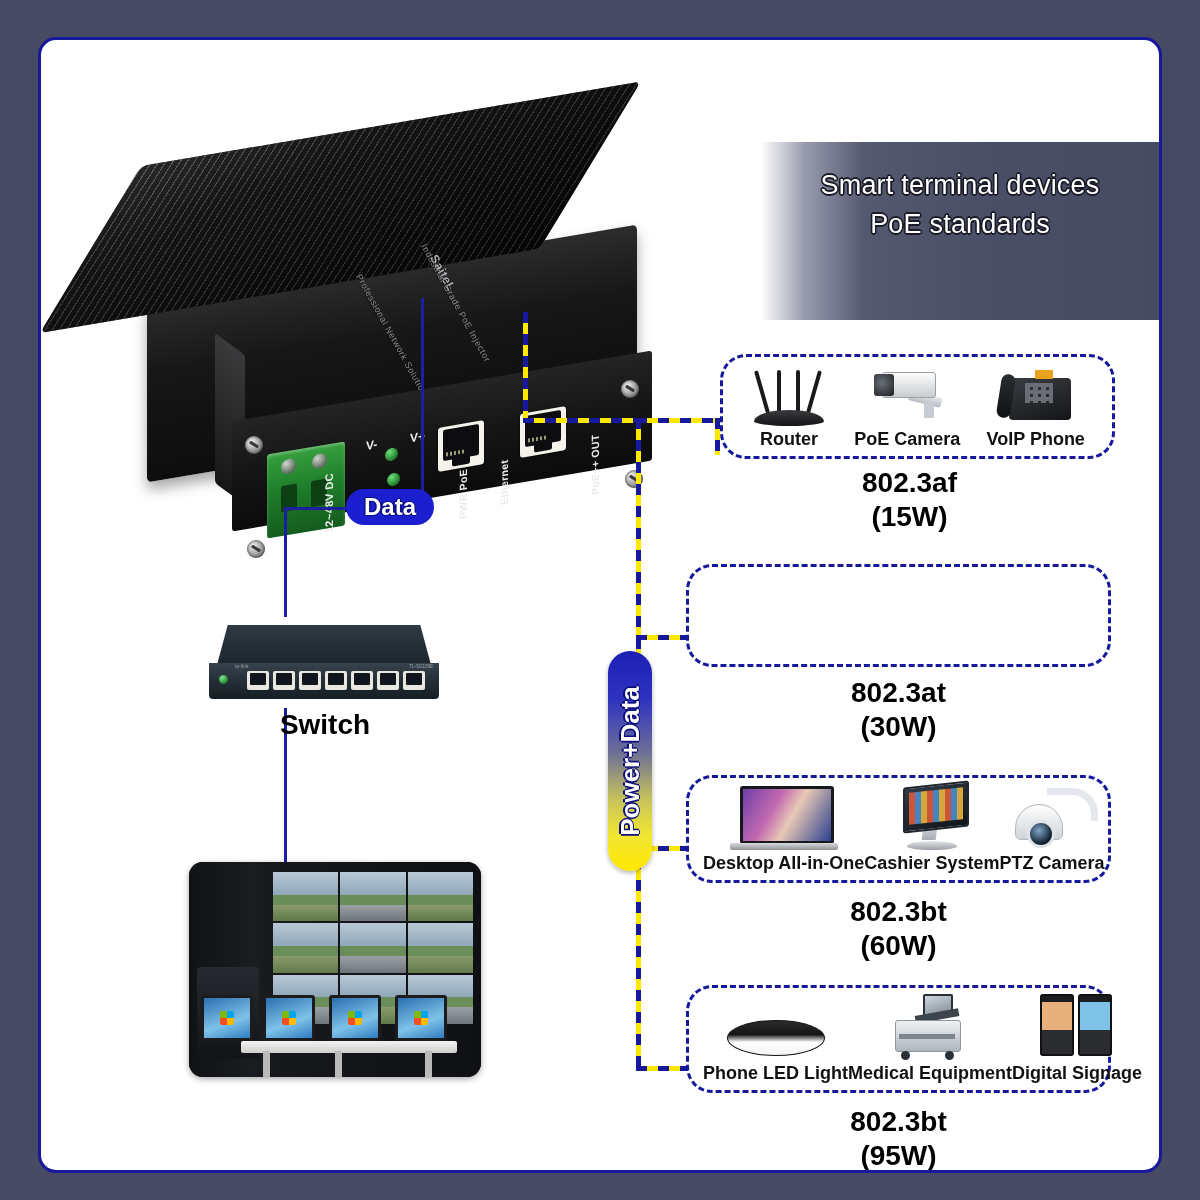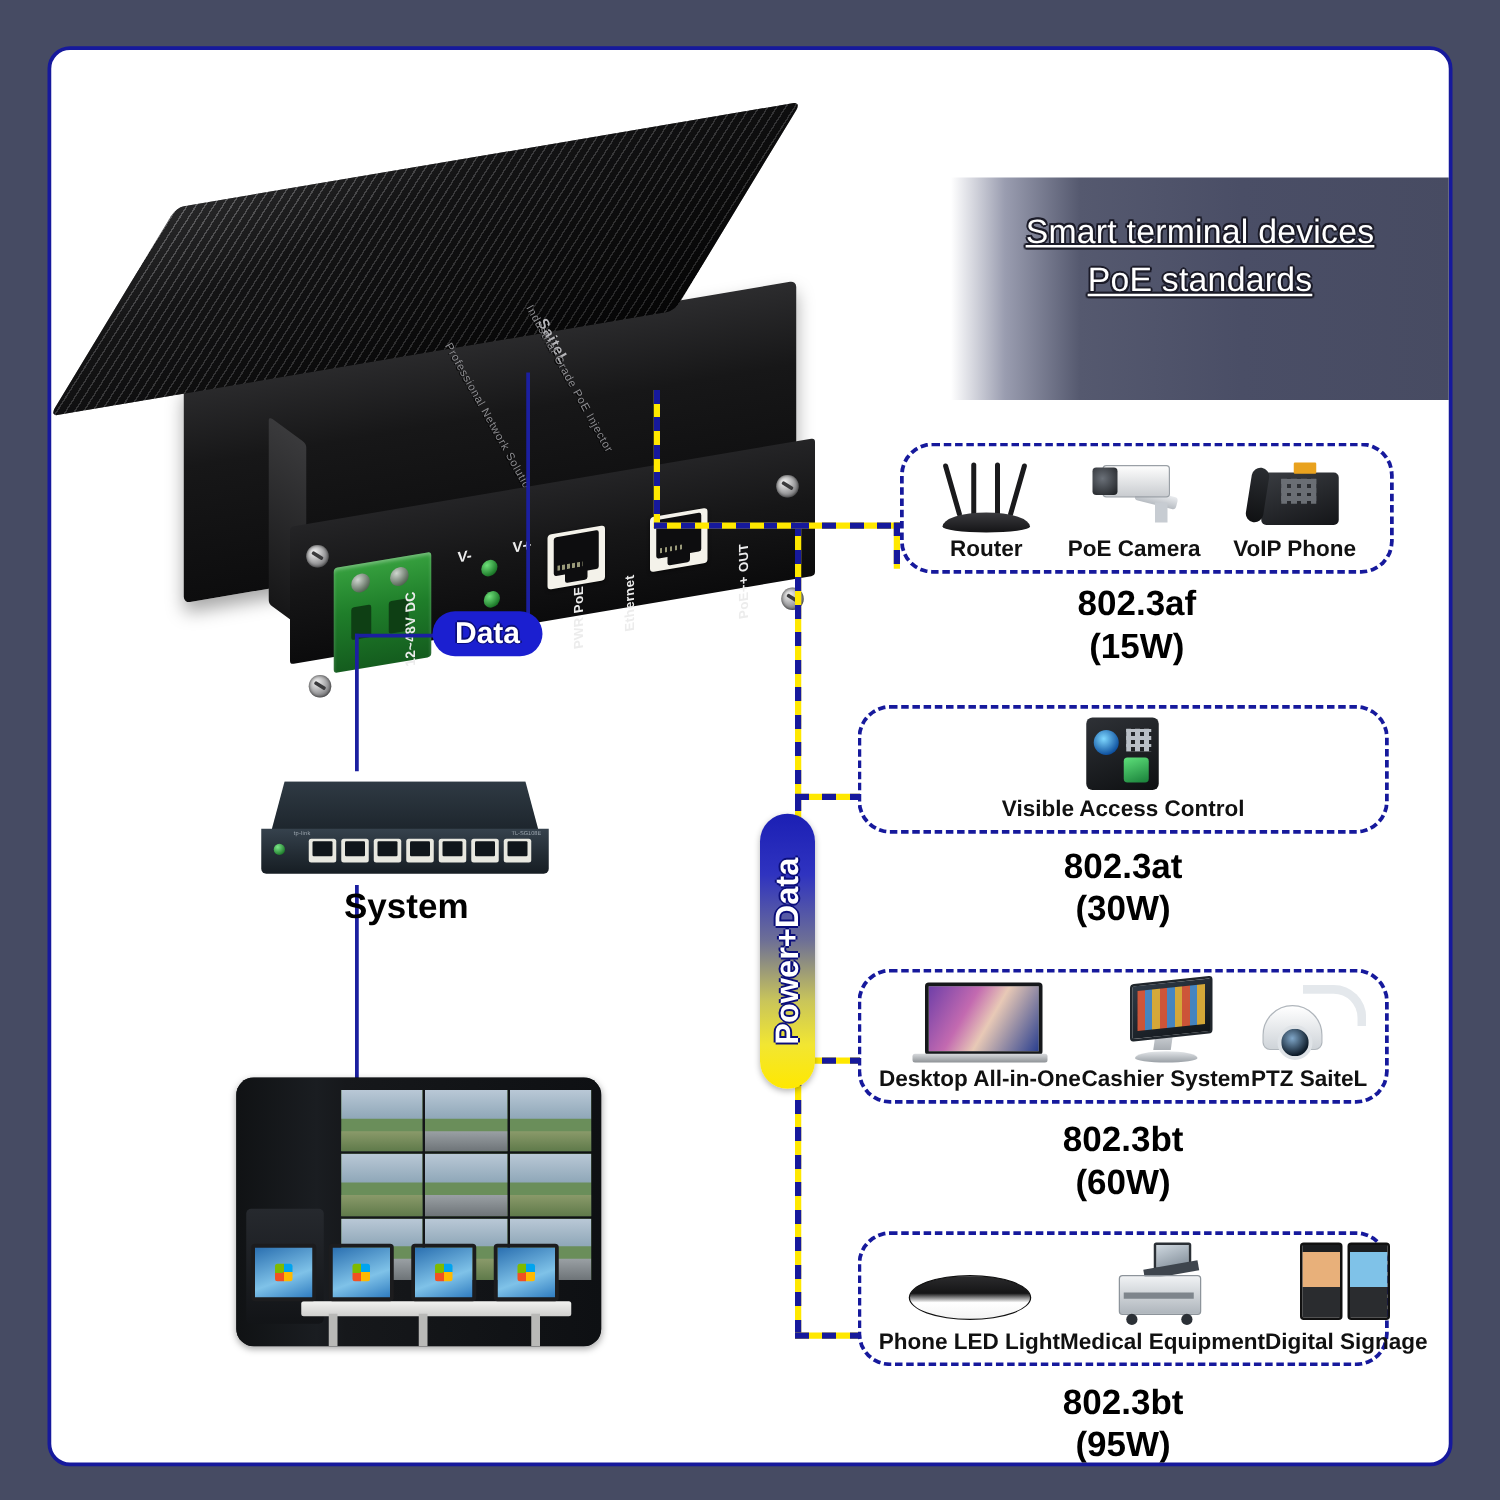--- a/index.html
+++ b/index.html
@@ -24,21 +24,20 @@
     position:absolute;left:694px;top:102px;width:430px;height:178px;
     background:linear-gradient(90deg,#ffffff 0%,#ffffff 6%,#9a9db0 16%,#55596f 30%,#4a4e66 60%,#474b62 100%);
   }
   .banner-text{
     position:absolute;left:40px;top:24px;width:370px;
     text-align:center;color:#ffffff;
     font-size:27px;line-height:39px;letter-spacing:.2px;
     text-shadow:
        1.6px 0 0 #1b1b28,-1.6px 0 0 #1b1b28,0 1.6px 0 #1b1b28,0 -1.6px 0 #1b1b28,
        1.2px 1.2px 0 #1b1b28,-1.2px 1.2px 0 #1b1b28,1.2px -1.2px 0 #1b1b28,-1.2px -1.2px 0 #1b1b28;
-    text-decoration: underline;
   }
 
   
   .injector{position:absolute;left:86px;top:108px;width:560px;height:320px;}
   .dev-body{
     position:absolute;left:20px;top:118px;width:490px;height:175px;
     background:linear-gradient(180deg,#2c2c2e 0%,#171718 38%,#0d0d0e 100%);
     border-radius:5px;
     transform:skewY(-9.6deg);
     box-shadow:0 8px 14px rgba(0,0,0,.35);
@@ -388,21 +387,21 @@
             <i></i>
           </div>
         <div class="sw-port" style="left:168px">
             <i></i>
           </div>
         <div class="sw-port" style="left:194px">
             <i></i>
           </div>
         <div class="sw-port" style="left:220px;width:0;"></div>
       </div>
-      <div class="caption" style="top:84px;">System</div>
+      <div class="caption" style="top:84px;">Switch</div>
     </div>
 
     <div class="surv-wrap">
       <div class="surv">
         <div class="surv-room"></div>
         <div class="videowall">
           <div class="vw"></div>
           <div class="vw road"></div>
           <div class="vw"></div>
           <div class="vw"></div>
@@ -462,31 +461,20 @@
         </div>
       </div>
     </div>
     <div class="std" style="left:671px;top:426px;width:395px;">
       <div>802.3af</div>
       <div>(15W)</div>
     </div>
 
     <div class="group" style="left:645px;top:524px;width:425px;height:103px;">
       <div class="grow">
-        <div class="gitem">
-          <div class="gicon">
-            <div class="ic-acc">
-                <div class="b"></div>
-                <div class="blue"></div>
-                <div class="kp"></div>
-                <div class="fp"></div>
-              </div>
-          </div>
-          <div class="glabel">Visible Access Control</div>
-        </div>
       </div>
     </div>
     <div class="std" style="left:645px;top:636px;width:425px;">
       <div>802.3at</div>
       <div>(30W)</div>
     </div>
 
     <div class="group" style="left:645px;top:735px;width:425px;height:108px;">
       <div class="grow">
         <div class="gitem">
@@ -511,21 +499,21 @@
           <div class="glabel">Cashier System</div>
         </div>
         <div class="gitem">
           <div class="gicon">
             <div class="ic-ptz">
                 <div class="arm"></div>
                 <div class="dome"></div>
                 <div class="lens"></div>
               </div>
           </div>
-          <div class="glabel">PTZ SaiteL</div>
+          <div class="glabel">PTZ Camera</div>
         </div>
       </div>
     </div>
     <div class="std" style="left:645px;top:855px;width:425px;">
       <div>802.3bt</div>
       <div>(60W)</div>
     </div>
 
     <div class="group" style="left:645px;top:945px;width:425px;height:108px;">
       <div class="grow">

